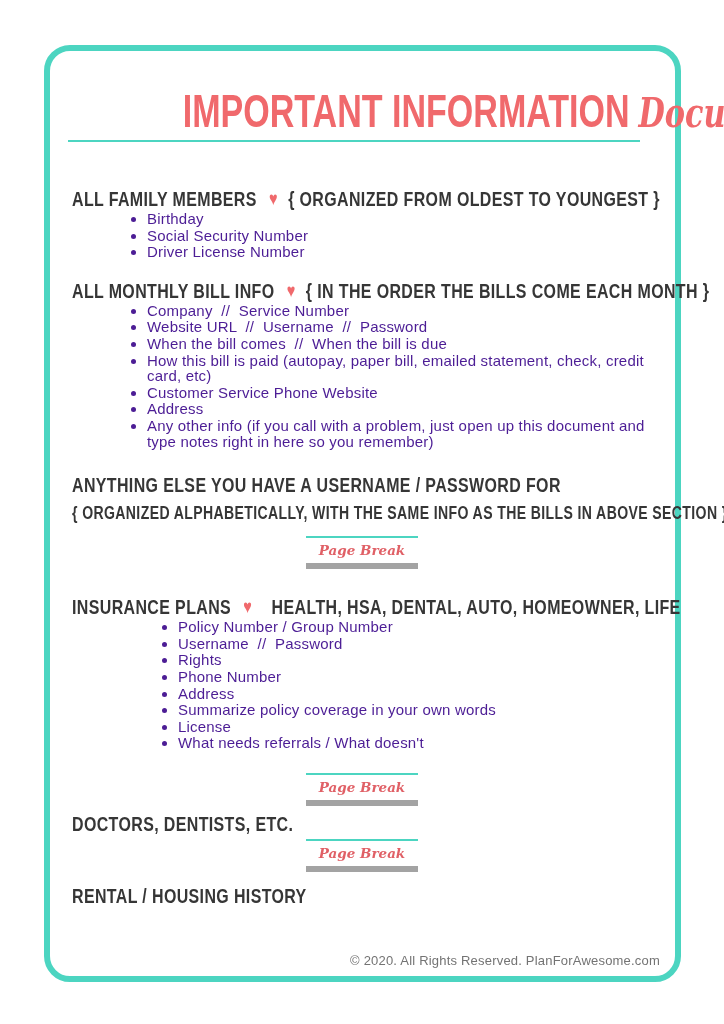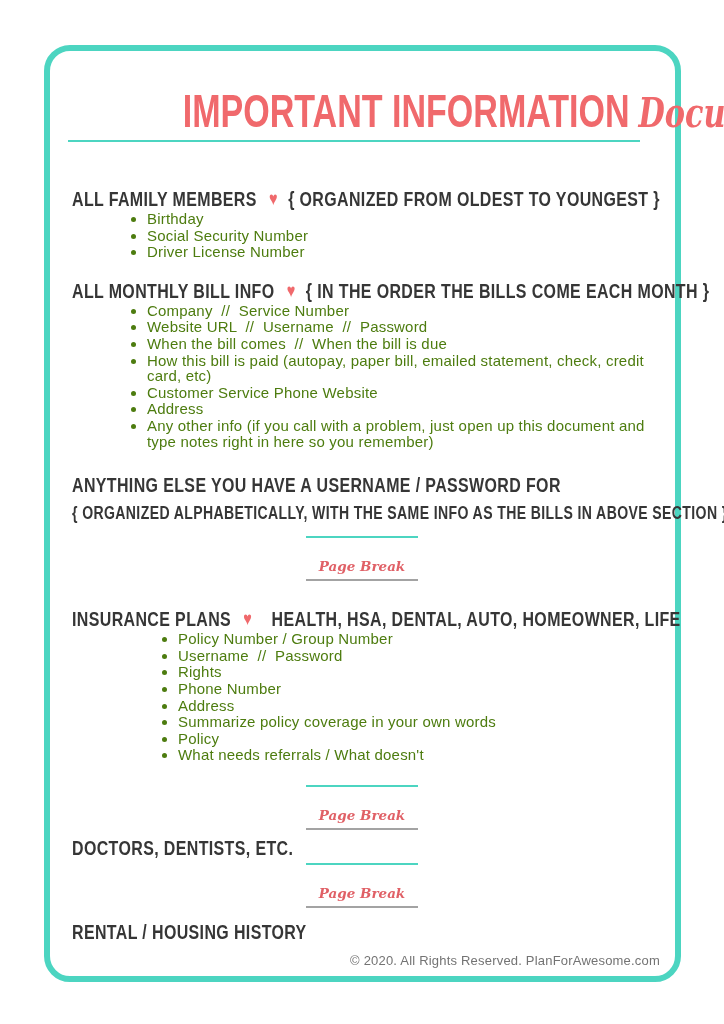--- a/index.html
+++ b/index.html
@@ -97,33 +97,33 @@
   
   ul.bullets {
     margin: 0;
     padding: 0 0 0 75px;
     list-style: disc;
   }
   ul.bullets.indent-lg { padding-left: 106px; }
   ul.bullets li {
     font-size: 15px;
     line-height: 15.6px;
-    color: #4d7c0f;
+    color: #4c1d95;
     letter-spacing: 0.2px;
     white-space: pre-wrap;
     margin: 0 0 1px 0;
   }
   
   .pagebreak {
     width: 112px;
     margin: 0 auto;
     text-align: center;
     border-top: 2px solid #4cd5c1;
-    border-bottom: 2px solid #a3a3a3;
-    padding: 19px 0 4px 0;
+    border-bottom: 6px solid #a3a3a3;
+    padding: 3px 0 4px 0;
   }
   .pagebreak-label {
     font-family: "DejaVu Serif", serif;
     font-style: italic;
     font-weight: 700;
     font-size: 13.5px;
     color: #e06066;
   }
   
   .footer {
@@ -213,21 +213,21 @@
         <span class="h-text">INSURANCE PLANS</span><span class="heart-icon heart-gap">♥</span><span class="h-text">HEALTH, HSA, DENTAL, AUTO, HOMEOWNER, LIFE</span>
       </span>
     </div>
     <ul class="bullets indent-lg mt-ins-u">
       <li>Policy Number / Group Number</li>
       <li>Username  //  Password</li>
       <li>Rights</li>
       <li>Phone Number</li>
       <li>Address</li>
       <li>Summarize policy coverage in your own words</li>
-      <li>Policy</li>
+      <li>License</li>
       <li>What needs referrals / What doesn't</li>
     </ul>
 
     <div class="pagebreak mt-pb2">
       <span class="pagebreak-label">Page Break</span>
     </div>
 
     <div class="h-line mt-doc-h">
       <span class="h-scale">
         <span class="h-text">DOCTORS, DENTISTS, ETC.</span>

